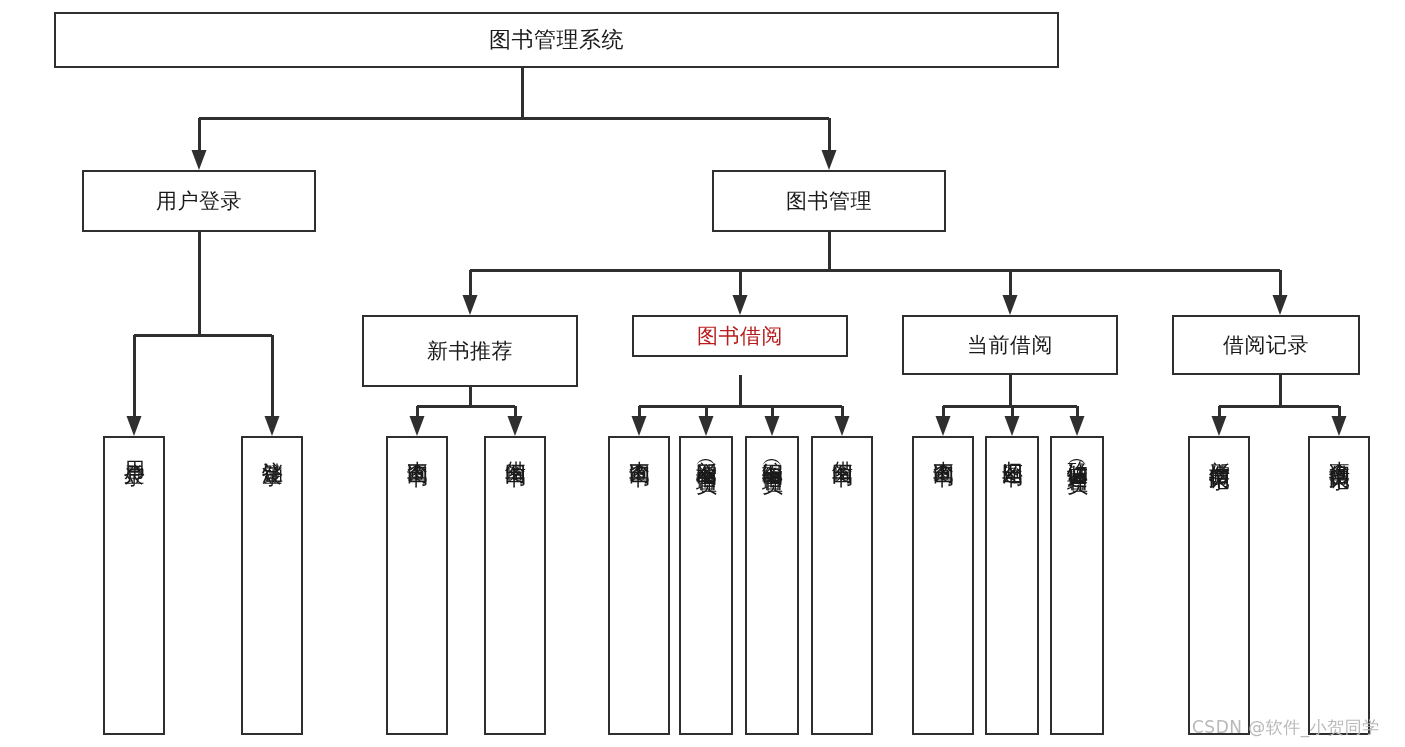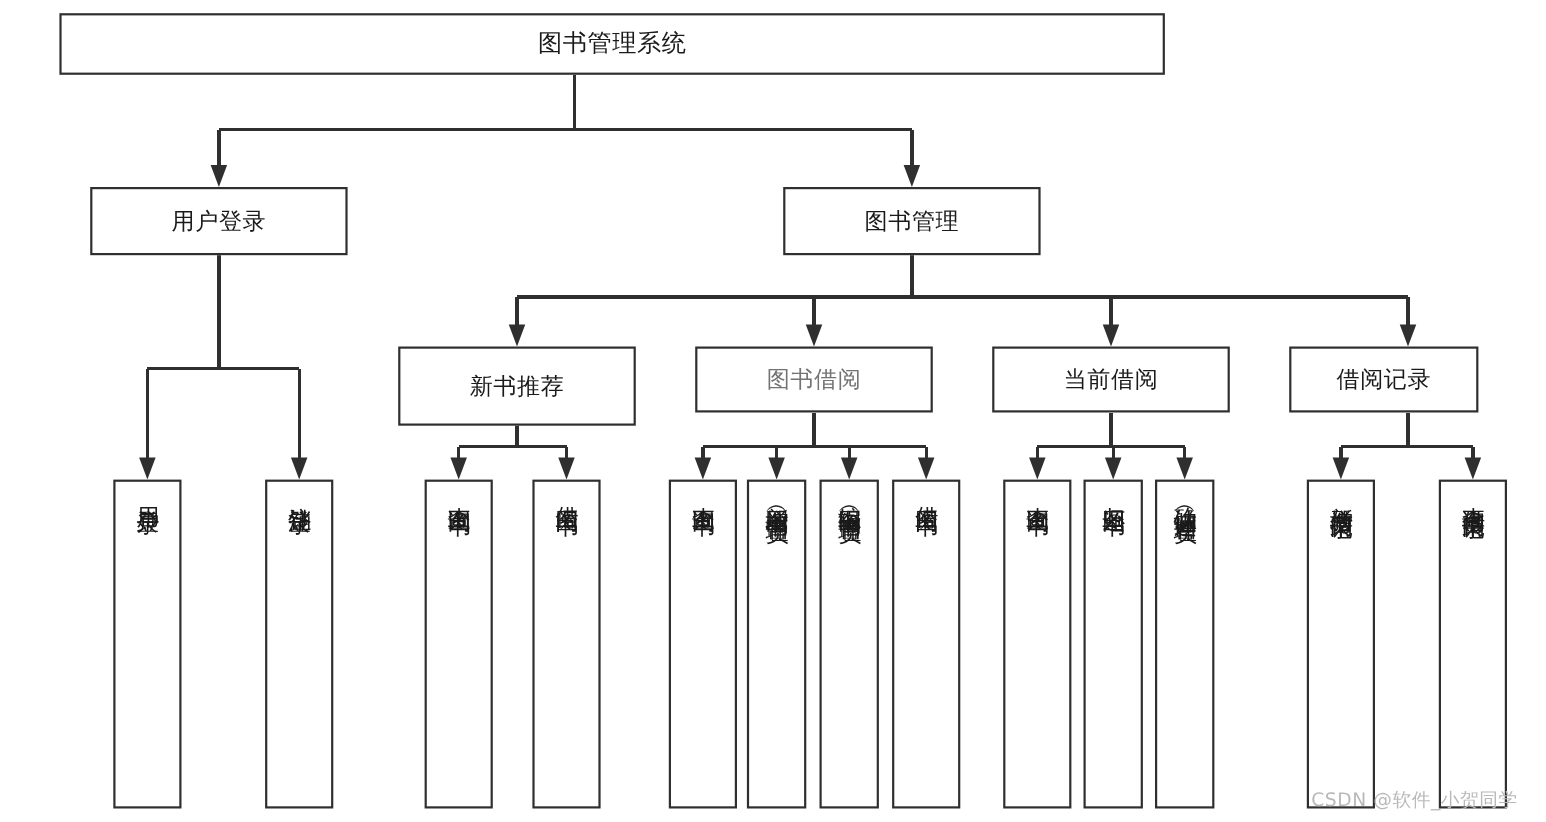--- a/index.html
+++ b/index.html
@@ -140,27 +140,27 @@
       </div>
       <div class="node horiz" style="left: 82px; top: 170px; width: 234px; height: 62px; border-color: rgb(47, 47, 47); background: rgb(255, 255, 255); color: rgb(26, 26, 26);">
         <span class="label">用户登录</span>
       </div>
       <div class="node horiz" style="left: 712px; top: 170px; width: 234px; height: 62px; border-color: rgb(47, 47, 47); background: rgb(255, 255, 255); color: rgb(26, 26, 26);">
         <span class="label">图书管理</span>
       </div>
       <div class="node horiz" style="left: 362px; top: 315px; width: 216px; height: 72px; border-color: rgb(47, 47, 47); background: rgb(255, 255, 255); color: rgb(26, 26, 26);">
         <span class="label">新书推荐</span>
       </div>
-      <div class="node horiz" style="left: 632px; top: 315px; width: 216px; height: 60px; border-color: rgb(47, 47, 47); background: rgb(255, 255, 255); color: #737373;">
+      <div class="node horiz" style="left: 632px; top: 315px; width: 216px; height: 42px; border-color: rgb(47, 47, 47); background: rgb(255, 255, 255); color: #b91c1c;">
         <span class="label">图书借阅</span>
       </div>
       <div class="node horiz" style="left: 902px; top: 315px; width: 216px; height: 60px; border-color: rgb(47, 47, 47); background: rgb(255, 255, 255); color: rgb(26, 26, 26); align-items: center;">
         <span class="label">当前借阅</span>
       </div>
-      <div class="node horiz" style="left: 1172px; top: 315px; width: 172px; height: 60px; border-color: rgb(47, 47, 47); background: rgb(255, 255, 255); color: rgb(26, 26, 26);">
+      <div class="node horiz" style="left: 1172px; top: 315px; width: 188px; height: 60px; border-color: rgb(47, 47, 47); background: rgb(255, 255, 255); color: rgb(26, 26, 26);">
         <span class="label">借阅记录</span>
       </div>
       <div class="node vert" style="left: 103px; top: 436px; width: 62px; height: 299px; border-color: rgb(47, 47, 47); background: rgb(255, 255, 255); color: rgb(26, 26, 26);">
         <span class="label">用户登录</span>
       </div>
       <div class="node vert" style="left: 241px; top: 436px; width: 62px; height: 299px; border-color: rgb(47, 47, 47); background: rgb(255, 255, 255); color: rgb(26, 26, 26);">
         <span class="label">注销登录</span>
       </div>
       <div class="node vert" style="left: 386px; top: 436px; width: 62px; height: 299px; border-color: rgb(47, 47, 47); background: rgb(255, 255, 255); color: rgb(26, 26, 26);">
         <span class="label">查询图书</span>

